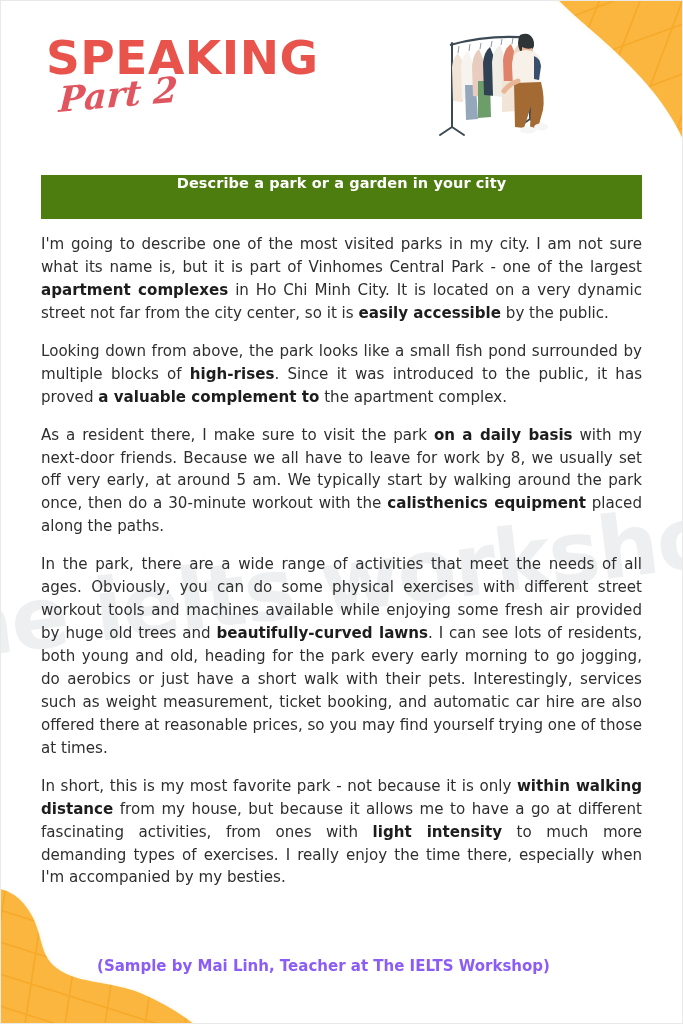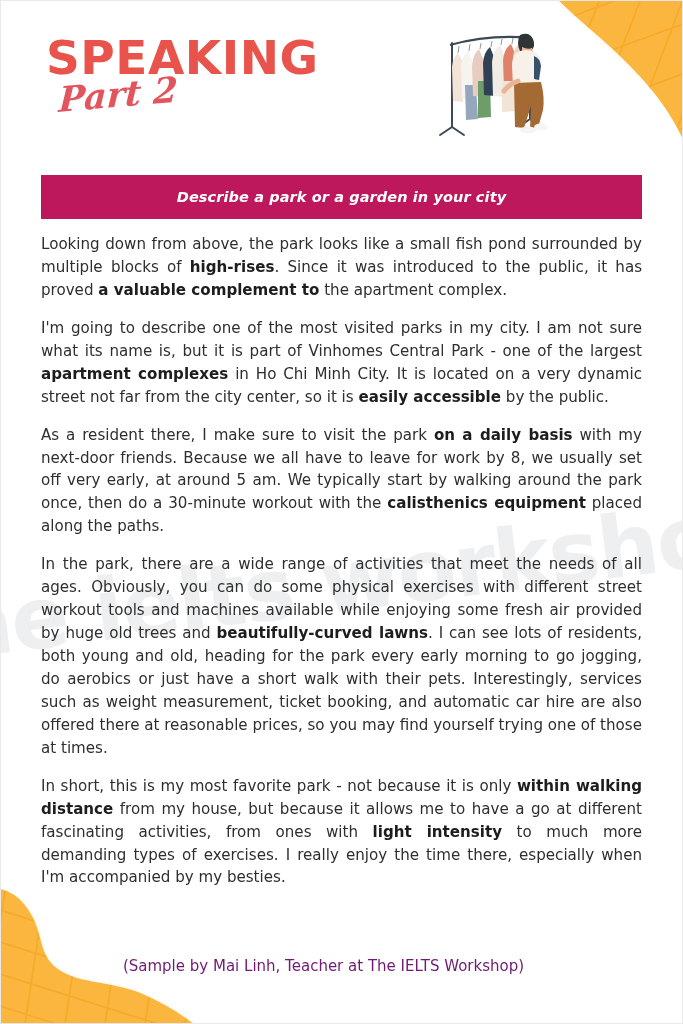--- a/index.html
+++ b/index.html
@@ -134,26 +134,25 @@
     top: 22px;
     width: 120px;
     height: 118px;
   }
 
   
   .banner {
     position: relative;
     z-index: 3;
     margin: 14px 40px 0 40px;
-    background: #be185d;
+    background: #4d7c0f;
     height: 44px;
     display: flex;
-    align-items: center;
+    align-items: flex-start;
     justify-content: center;
-    font-style: italic;
   }
   .banner-text {
     color: #ffffff;
     font-family: "DejaVu Sans", sans-serif;
     font-size: 14.5px;
     font-weight: 700;
     letter-spacing: .1px;
   }
 
   
@@ -180,22 +179,22 @@
     z-index: 3;
     left: 0;
     right: 0;
     bottom: 48px;
     text-align: center;
     padding-right: 36px;
   }
   .credit-text {
     font-family: "DejaVu Sans", sans-serif;
     font-size: 15px;
-    font-weight: 400;
-    color: #701a75;
+    font-weight: 700;
+    color: #8b5cf6;
   }
 </style>
 </head>
 <body>
 
 <div class="page">
 
   <svg class="corner corner-tr" viewBox="0 0 190 165">
     <defs>
       <clipPath id="clipTR">
@@ -297,22 +296,22 @@
       <ellipse cx="107" cy="104" rx="7" ry="3.5" fill="#f5f5f5"></ellipse>
     </svg>
   </div>
 
   <div class="banner">
     <span class="banner-text">Describe a park or a garden in your city</span>
   </div>
 
   <div class="content">
     <div id="paras">
+        <p class="para"><span>I'm going to describe one of the most visited parks in my city. I am not sure what its name is, but it is part of Vinhomes Central Park - one of the largest </span><b>apartment complexes</b><span> in Ho Chi Minh City. It is located on a very dynamic street not far from the city center, so it is </span><b>easily accessible</b><span> by the public.</span></p>
         <p class="para"><span>Looking down from above, the park looks like a small fish pond surrounded by multiple blocks of </span><b>high-rises</b><span>. Since it was introduced to the public, it has proved </span><b>a valuable complement to</b><span> the apartment complex.</span></p>
-        <p class="para"><span>I'm going to describe one of the most visited parks in my city. I am not sure what its name is, but it is part of Vinhomes Central Park - one of the largest </span><b>apartment complexes</b><span> in Ho Chi Minh City. It is located on a very dynamic street not far from the city center, so it is </span><b>easily accessible</b><span> by the public.</span></p>
         <p class="para"><span>As a resident there, I make sure to visit the park </span><b>on a daily basis</b><span> with my next-door friends. Because we all have to leave for work by 8, we usually set off very early, at around 5 am. We typically start by walking around the park once, then do a 30-minute workout with the </span><b>calisthenics equipment</b><span> placed along the paths.</span></p>
         <p class="para"><span>In the park, there are a wide range of activities that meet the needs of all ages. Obviously, you can do some physical exercises with different street workout tools and machines available while enjoying some fresh air provided by huge old trees and </span><b>beautifully-curved lawns</b><span>. I can see lots of residents, both young and old, heading for the park every early morning to go jogging, do aerobics or just have a short walk with their pets. Interestingly, services such as weight measurement, ticket booking, and automatic car hire are also offered there at reasonable prices, so you may find yourself trying one of those at times.</span></p>
         <p class="para"><span>In short, this is my most favorite park - not because it is only </span><b>within walking distance</b><span> from my house, but because it allows me to have a go at different fascinating activities, from ones with </span><b>light intensity</b><span> to much more demanding types of exercises. I really enjoy the time there, especially when I'm accompanied by my besties.</span></p>
       </div>
   </div>
 
   <div class="credit">
     <span class="credit-text">(Sample by Mai Linh, Teacher at The IELTS Workshop)</span>
   </div>
 

